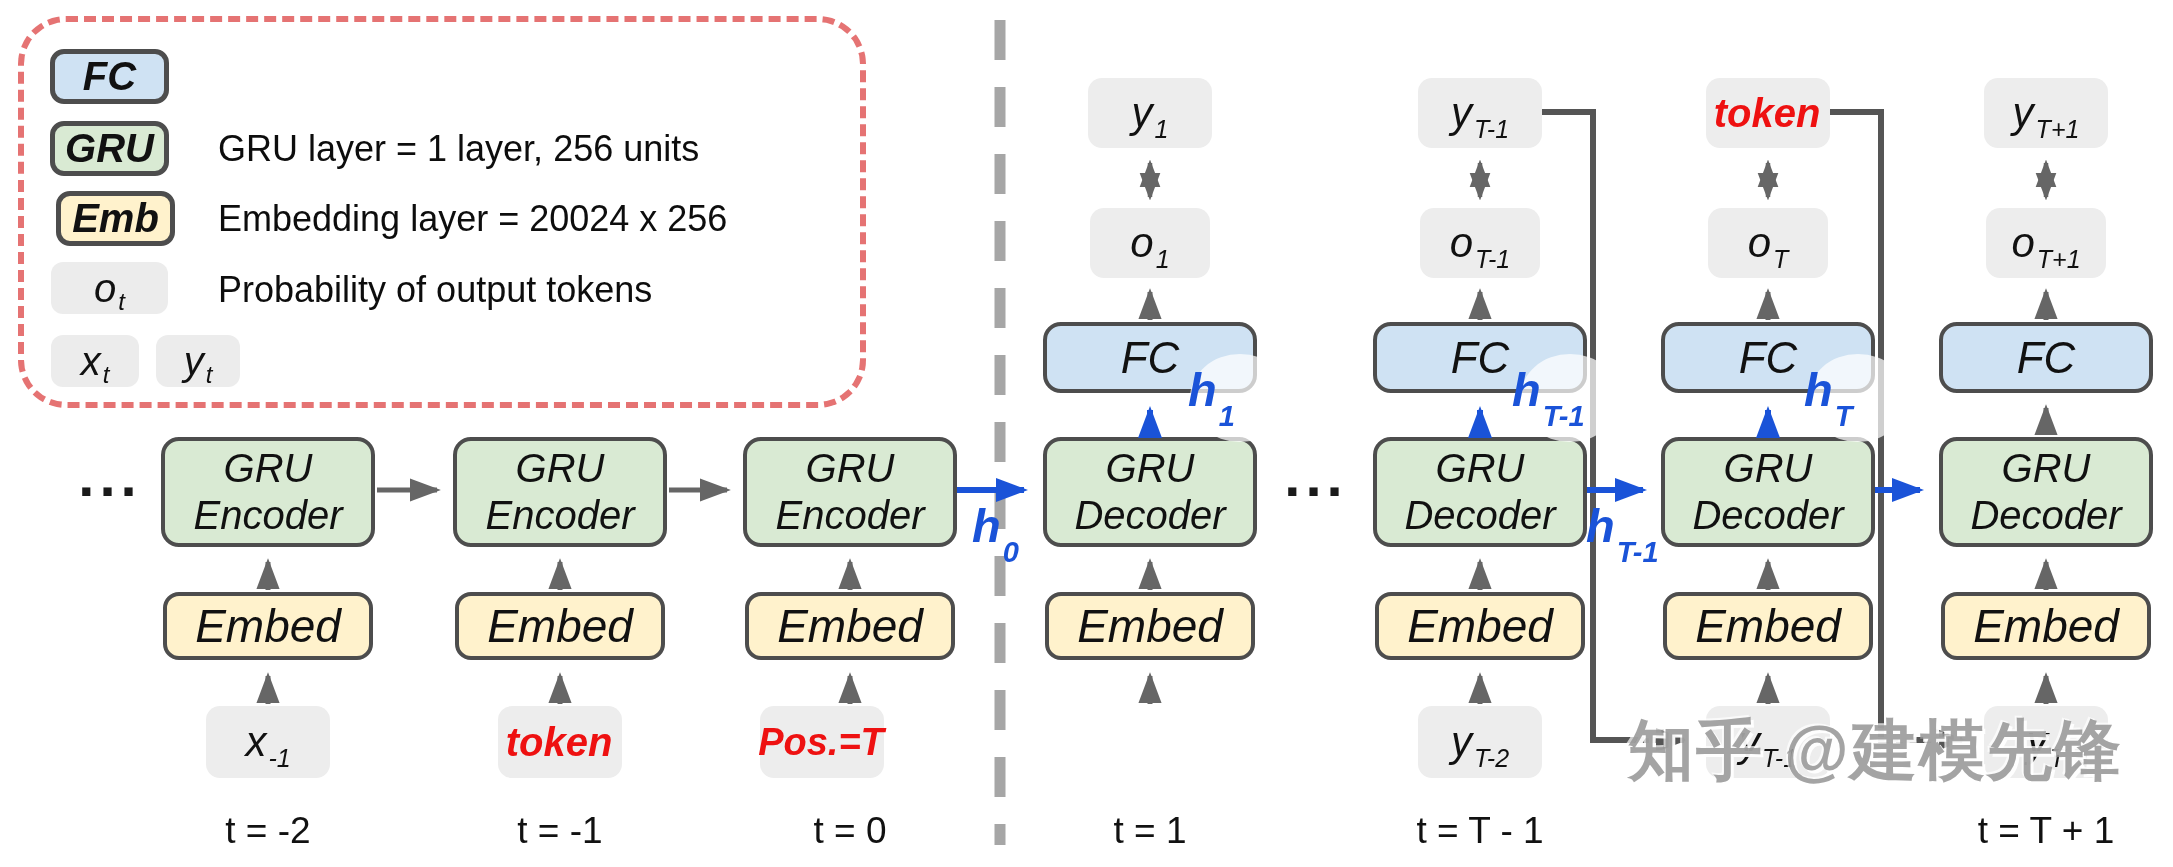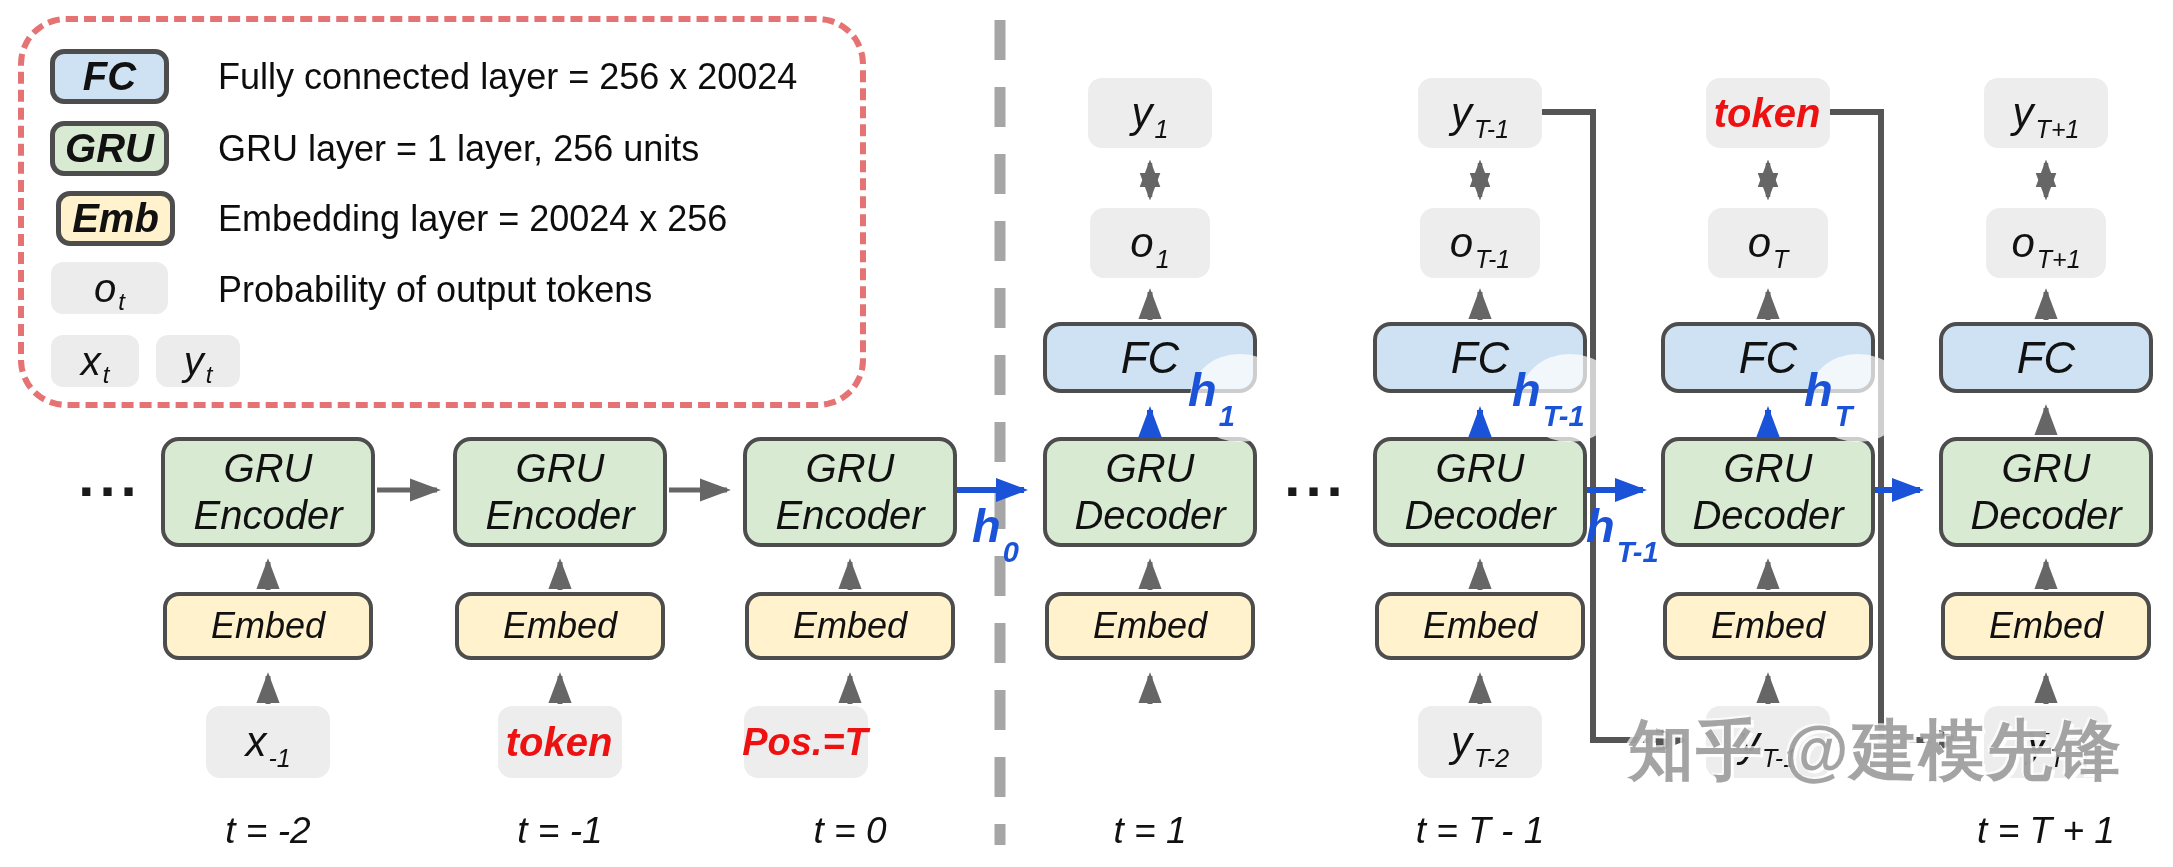--- a/index.html
+++ b/index.html
@@ -7,30 +7,30 @@
     position:relative;width:2173px;height:867px;overflow:hidden;background:#ffffff;
     font-family:"Liberation Sans","DejaVu Sans",sans-serif;color:#111;
   }
   
   #wires{position:absolute;left:0;top:0;z-index:5;pointer-events:none;}
   
   .box{position:absolute;display:flex;align-items:center;justify-content:center;box-sizing:border-box;z-index:2;}
   .big{width:214px;border:4px solid #4d4d4d;border-radius:18px;background:#fff;}
   .gru{top:437px;height:110px;background:#d9ead3;flex-direction:column;font-style:italic;font-size:40px;line-height:47px;}
   .fcb{top:322px;height:71px;background:#cfe2f3;font-style:italic;font-size:44px;}
-  .embed{top:592px;height:68px;width:210px;border:4px solid #4d4d4d;border-radius:16px;background:#fff2cc;font-style:italic;font-size:36px;}
+  .embed{top:592px;height:68px;width:210px;border:4px solid #4d4d4d;border-radius:16px;background:#fff2cc;font-style:italic;font-size:46px;}
   .small{width:124px;height:72px;border-radius:14px;background:#ededed;font-style:italic;}
   .ybox{top:78px;height:70px;}
   .obox{top:208px;height:70px;width:120px;}
   .input{top:706px;}
   .bmain{font-size:42px;font-style:italic;}
   .bsub{font-size:25px;font-style:italic;position:relative;top:16px;margin-left:2px;}
   .redtext{color:#ee1111;font-weight:bold;}
   
-  .tlabel{position:absolute;top:810px;width:300px;text-align:center;font-style:italic;font-size:37px;z-index:2;}
+  .tlabel{position:absolute;top:810px;width:300px;text-align:center;font-size:37px;z-index:2;}
   .tred{color:#ee1111;font-weight:bold;}
   
   .dots{position:absolute;top:442px;width:110px;text-align:center;font-weight:bold;font-size:58px;letter-spacing:5px;color:#1a1a1a;z-index:2;}
   
   .hlab{position:absolute;z-index:7;color:#1a53d8;font-weight:bold;font-style:italic;font-size:47px;white-space:nowrap;}
   .hlab .bsub{font-size:29px;top:20px;font-weight:bold;}
   
   #legend{position:absolute;left:18px;top:16px;width:848px;height:392px;border:6px dashed #e57373;border-radius:48px;box-sizing:border-box;z-index:2;background:transparent;}
   .chip{position:absolute;display:flex;align-items:center;justify-content:center;font-style:italic;font-size:40px;font-weight:600;box-sizing:border-box;}
   .chip.bord{border:5px solid #4d4d4d;border-radius:14px;}
@@ -123,21 +123,20 @@
       <ellipse cx="1240" cy="398" rx="50" ry="44"></ellipse>
       <ellipse cx="1570" cy="398" rx="50" ry="44"></ellipse>
       <ellipse cx="1858" cy="398" rx="50" ry="44"></ellipse>
     </g>
   </svg>
 
   <div id="legend">
     <div class="chip bord" style="left:26px;top:27px;width:119px;height:55px;background:#cfe2f3;">
         <span>FC</span>
       </div>
-    <div class="ltext" style="top:32px;">Fully connected layer = 256 x 20024</div>
 
     <div class="chip bord" style="left:26px;top:99px;width:119px;height:55px;background:#d9ead3;">
         <span>GRU</span>
       </div>
     <div class="ltext" style="top:104px;">GRU layer = 1 layer, 256 units</div>
 
     <div class="chip bord" style="left:26px;top:169px;width:119px;height:55px;background:#fff2cc;margin-left:6px;">
         <span>Emb</span>
       </div>
     <div class="ltext" style="top:174px;">Embedding layer = 20024 x 256</div>
@@ -187,21 +186,21 @@
   </div>
   <div class="tlabel" style="left:410px;">t = -1</div>
 
   <div class="box big gru" style="left:743px;">
     <span>GRU</span>
       <span>Encoder</span>
   </div>
   <div class="box embed" style="left:745px;">
       <span>Embed</span>
     </div>
-  <div class="box small input" style="left:744px;">
+  <div class="box small input" style="left:760px;">
     <span class="bmain redtext" style="font-size:38px;">Pos.=T</span>
       <span class="bsub"></span>
   </div>
   <div class="tlabel" style="left:700px;">t = 0</div>
 
   <div class="box small ybox" style="left:1088px;">
     <span class="bmain">y</span>
       <span class="bsub">1</span>
   </div>
   <div class="box small obox" style="left:1090px;">

